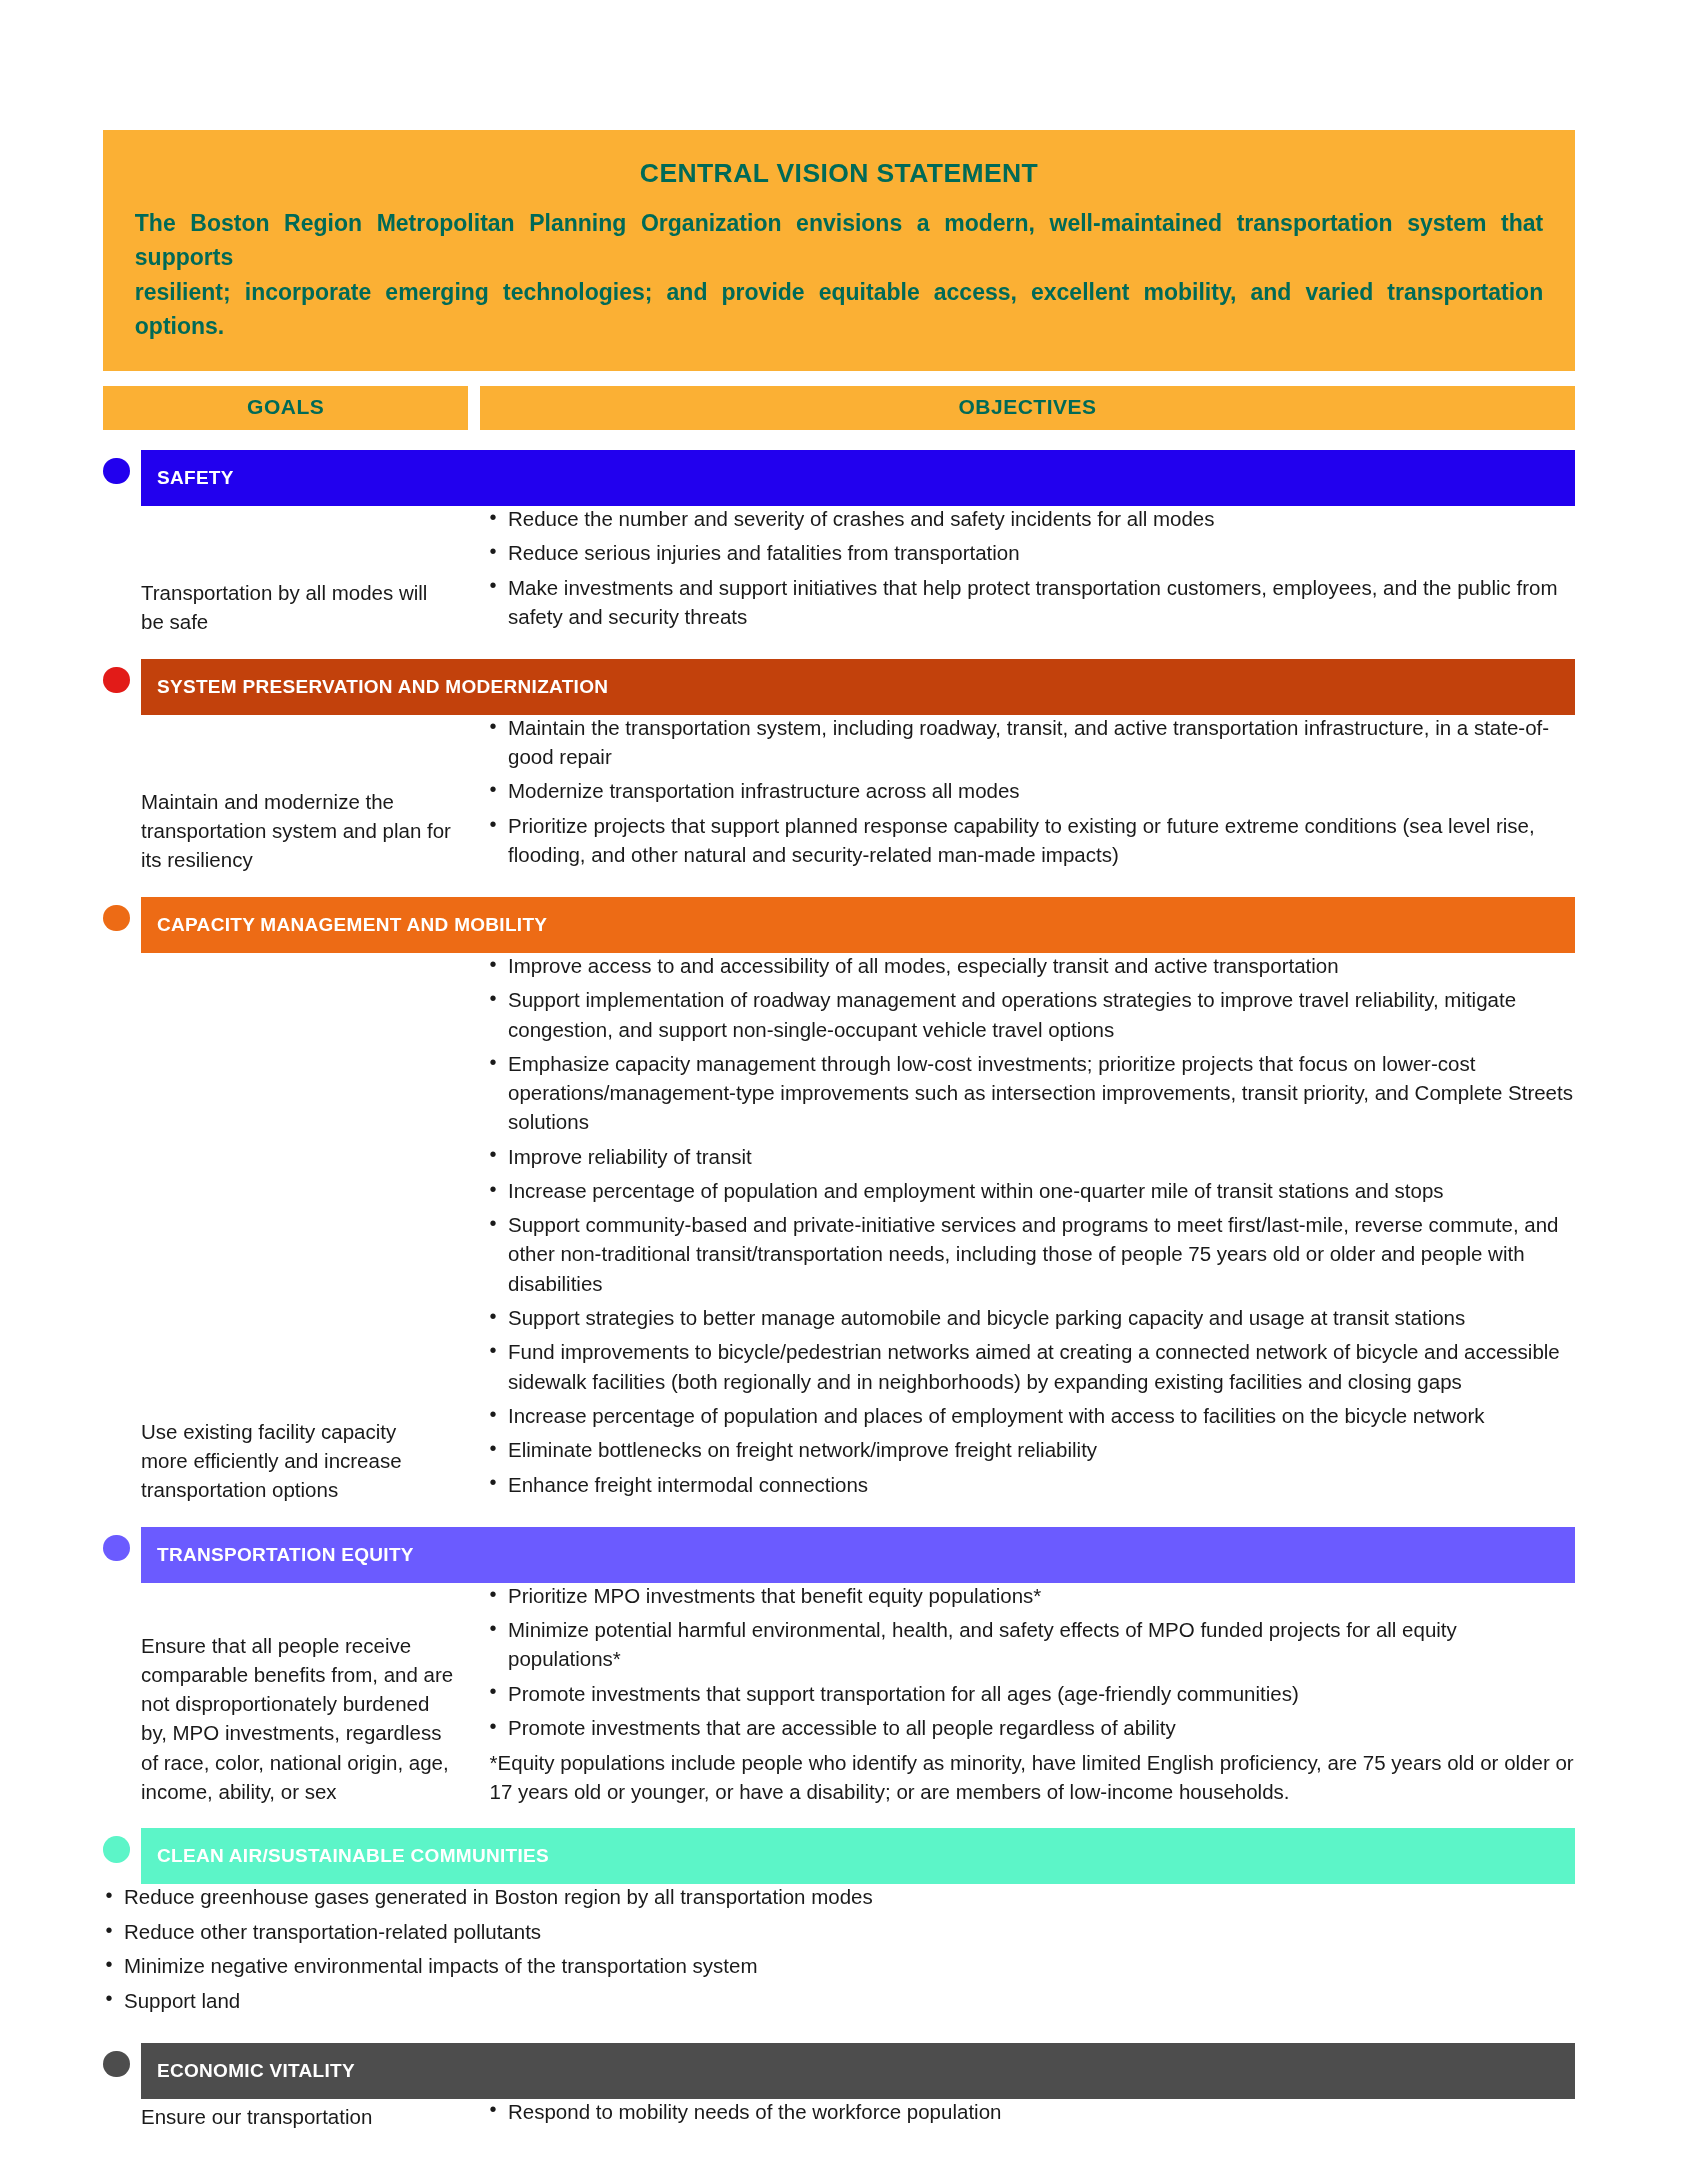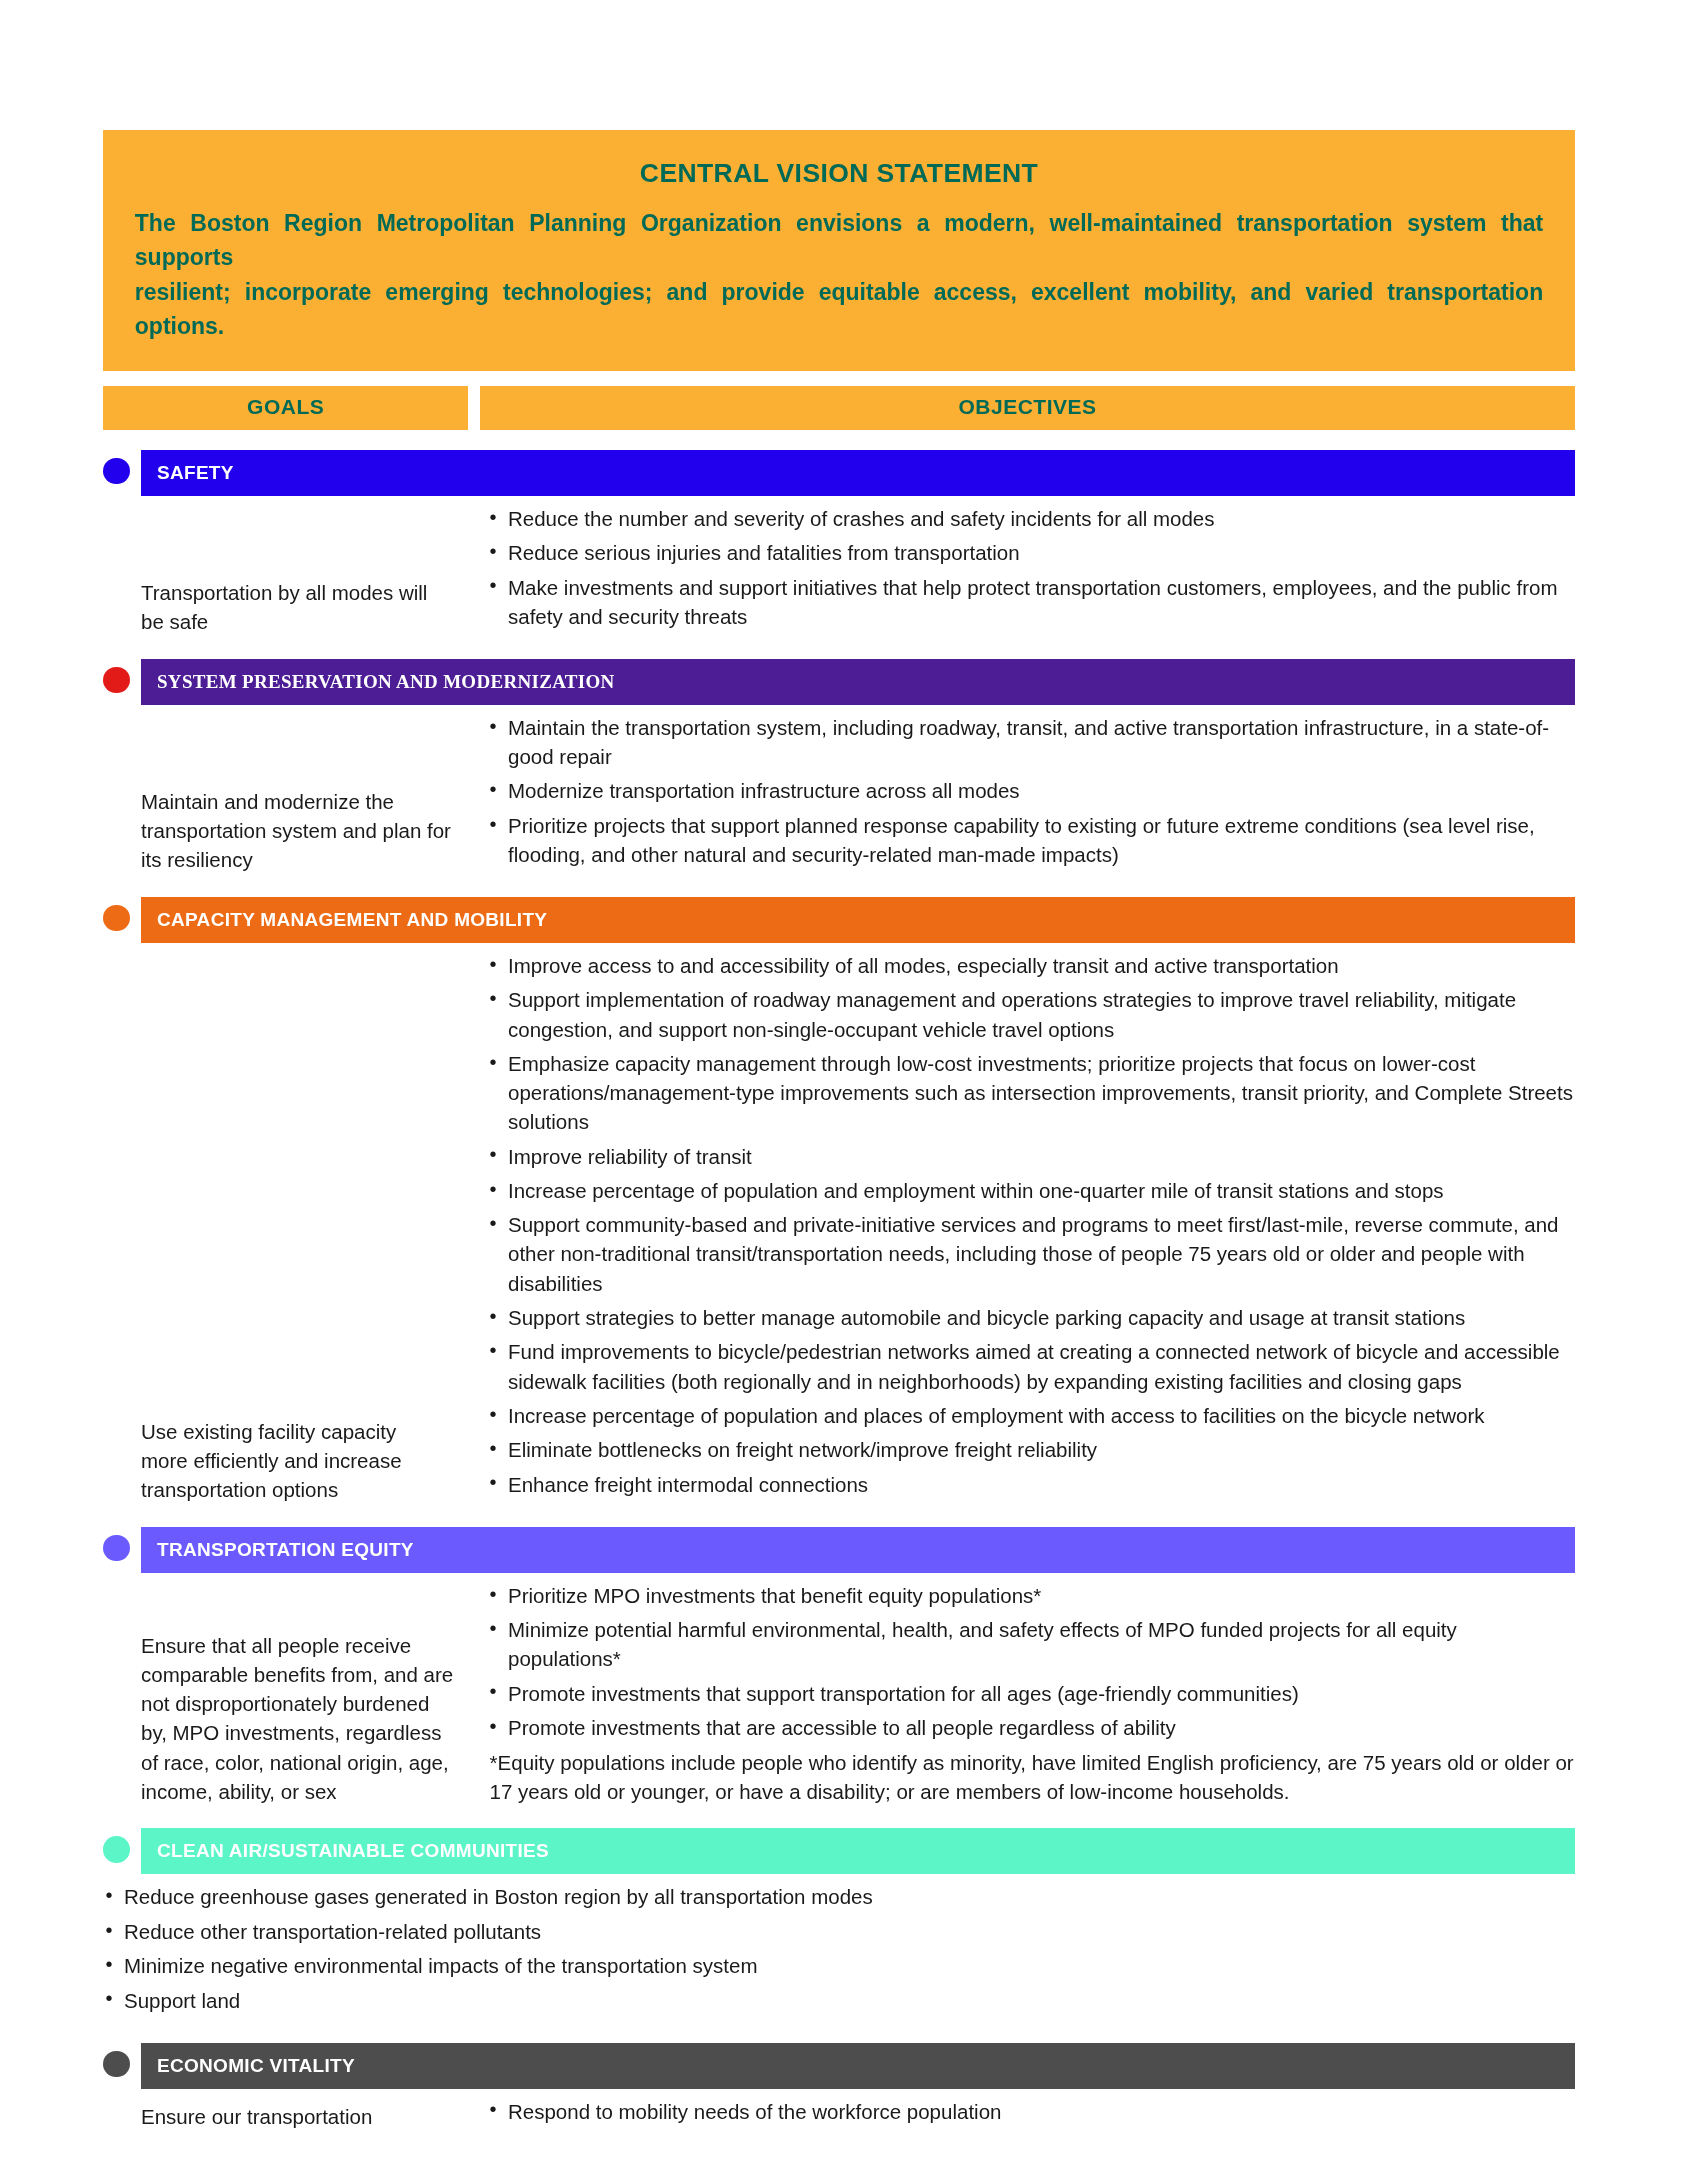--- a/index.html
+++ b/index.html
@@ -92,21 +92,21 @@
     top: 8px;
     width: 26.5px;
     height: 26.5px;
     border-radius: 50%;
   }
   .goal-bar {
     position: absolute;
     left: 38px;
     top: 0;
     right: 0;
-    height: 46px;
+    height: 56px;
     display: flex;
     align-items: center;
   }
   .goal-bar-label {
     color: #ffffff;
     font-size: 19px;
     font-weight: bold;
     letter-spacing: 0.3px;
     padding-left: 16px;
     white-space: nowrap;
@@ -199,21 +199,21 @@
                 <li>Reduce the number and severity of crashes and safety incidents for all modes</li>
                 <li>Reduce serious injuries and fatalities from transportation</li>
                 <li>Make investments and support initiatives that help protect transportation customers, employees, and the public from safety and security threats</li>
               </ul>
             </div>
           </div>
         </div>
         <div class="goal-section">
           <div class="goal-bar-wrap">
             <div class="goal-dot" style="background: rgb(226, 27, 24);"></div>
-            <div class="goal-bar" style="background: #4c1d95; font-family: Liberation Serif, serif;">
+            <div class="goal-bar" style="background: #c2410c;">
               <div class="goal-bar-label">SYSTEM PRESERVATION AND MODERNIZATION</div>
             </div>
           </div>
           <div class="goal-body">
             <div class="goal-col">
               <span class="ln">Maintain and modernize the</span>
               <span class="ln">transportation system and plan for</span>
               <span class="ln">its resiliency</span>
             </div>
             <div class="obj-col">

